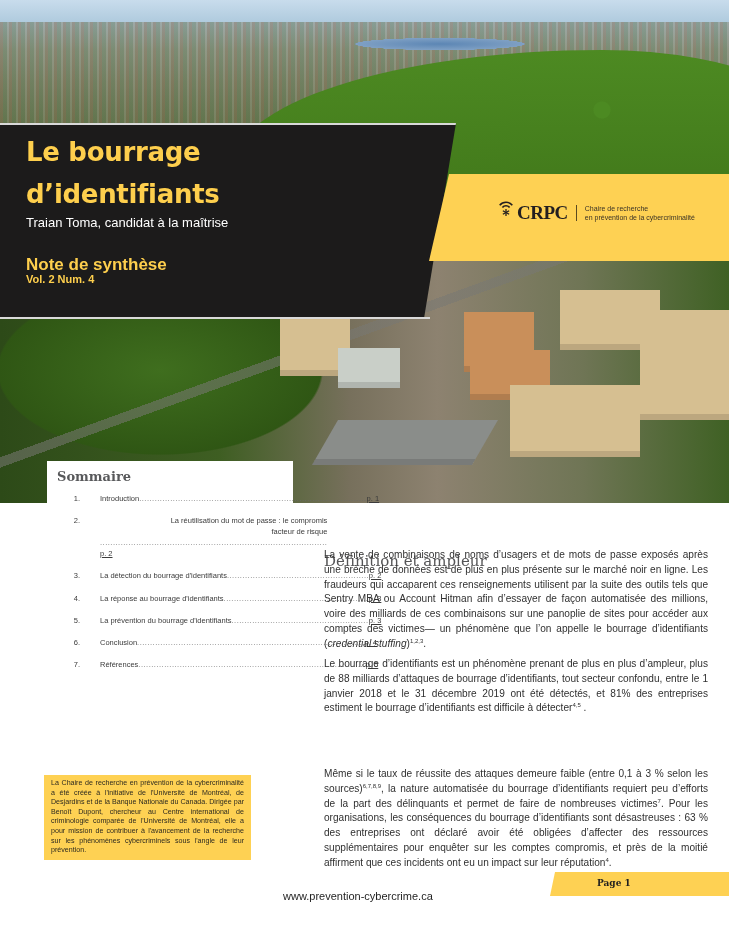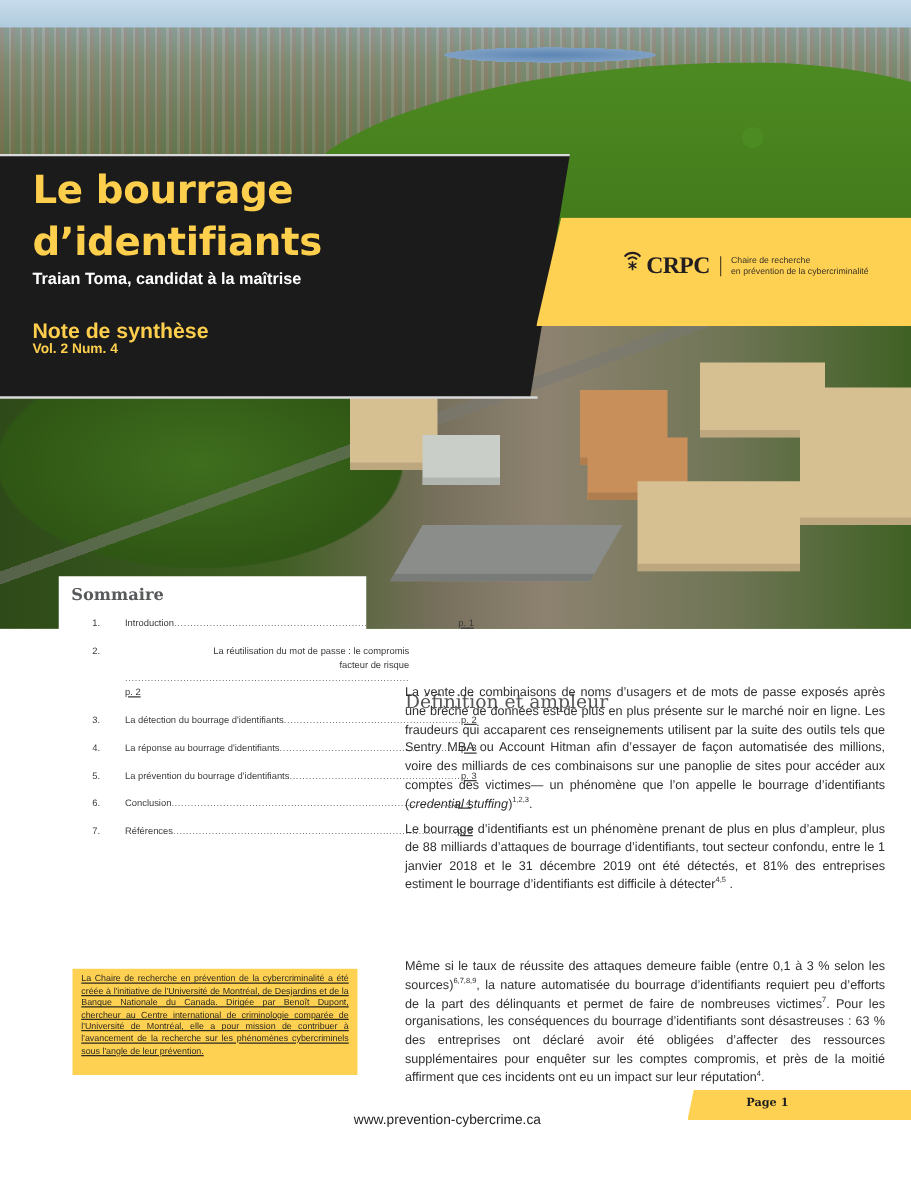--- a/index.html
+++ b/index.html
@@ -47,26 +47,26 @@
     position: absolute; left: 0; top: 123px; width: 456px; height: 195px;
     background: #1c1b1b;
     clip-path: polygon(0 0, 100% 0, 93% 100%, 0 100%);
     border-top: 2px solid #d9d9d9;
   }
   .title-panel-border-bottom {
     position: absolute; left: 0; top: 317px; width: 430px; height: 2px; background: #d9d9d9;
   }
   .title {
     position: absolute; left: 26px; top: 131px;
-    font-family: "DejaVu Sans", sans-serif; font-size: 31px; line-height: 42px;
+    font-family: "DejaVu Sans", sans-serif; font-size: 26px; line-height: 42px;
     color: #fecf4d; letter-spacing: -0.3px;
   }
   .author {
     position: absolute; left: 26px; top: 215px;
-    font-size: 13px; font-weight: bold; color: #ffffff;
+    font-size: 13px; font-weight: normal; color: #ffffff;
   }
   .note-type {
     position: absolute; left: 26px; top: 255px;
     font-size: 17px; font-weight: bold; color: #fecf4d;
   }
   .volume {
     position: absolute; left: 26px; top: 273px;
     font-size: 11px; font-weight: bold; color: #fecf4d;
   }
 
@@ -105,23 +105,23 @@
   .toc .label { white-space: normal; text-align: right; }
   .toc .dots {
     flex: 1; overflow: hidden; white-space: nowrap; color: #6a6a6a; letter-spacing: 0.5px;
     min-width: 10px;
   }
   .toc .dots::before { content: "........................................................................................"; }
   .toc .page { white-space: nowrap; text-decoration: underline; }
 
   
   .about-box {
-    position: absolute; left: 58px; top: 775px; width: 228px; height: 85px;
+    position: absolute; left: 44px; top: 775px; width: 207px; height: 85px;
     background: #fed153; padding: 4px 7px;
-    font-size: 7.1px; line-height: 9.6px; color: #2d2a20; text-align: justify; text-decoration: underline;
+    font-size: 7.1px; line-height: 9.6px; color: #2d2a20; text-align: justify;
   }
 
   
   .section-title {
     position: absolute; left: 324px; top: 520px;
     font-family: "DejaVu Serif", serif; font-weight: normal; font-size: 15px; color: #555557; margin-top: 32px;
   }
   .article { position: absolute; left: 324px; width: 384px; font-size: 10.1px; line-height: 14.8px; color: #303030; text-align: justify; }
   .article sup { font-size: 6px; line-height: 0; }
   .p1 { top: 548px; }

